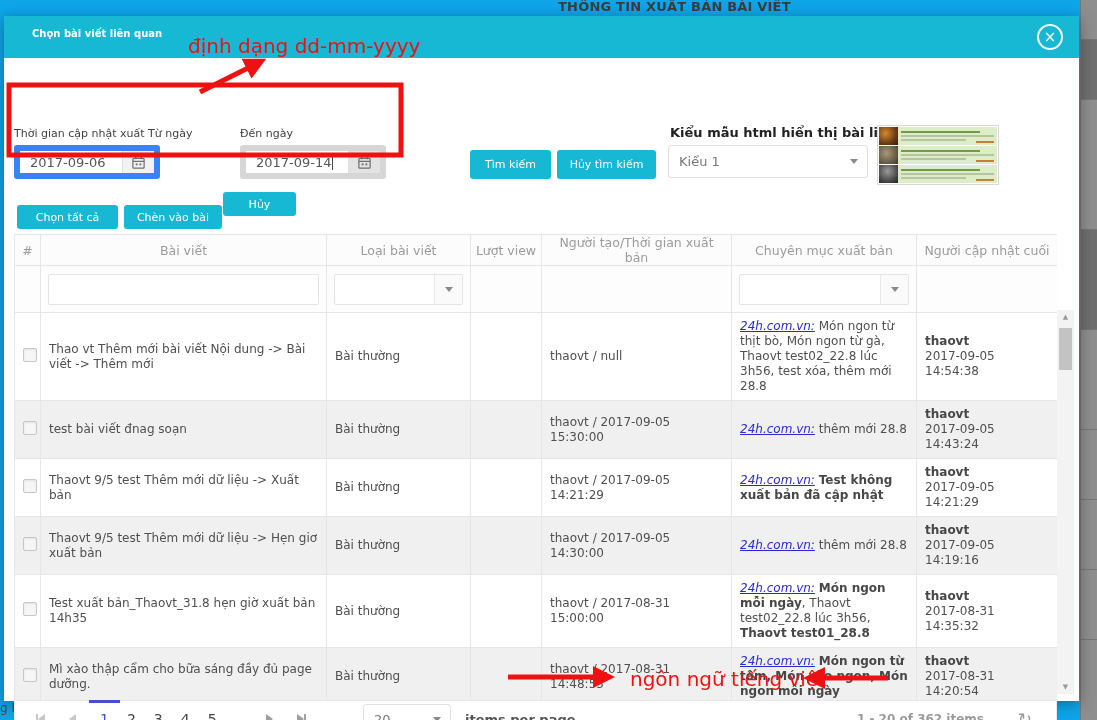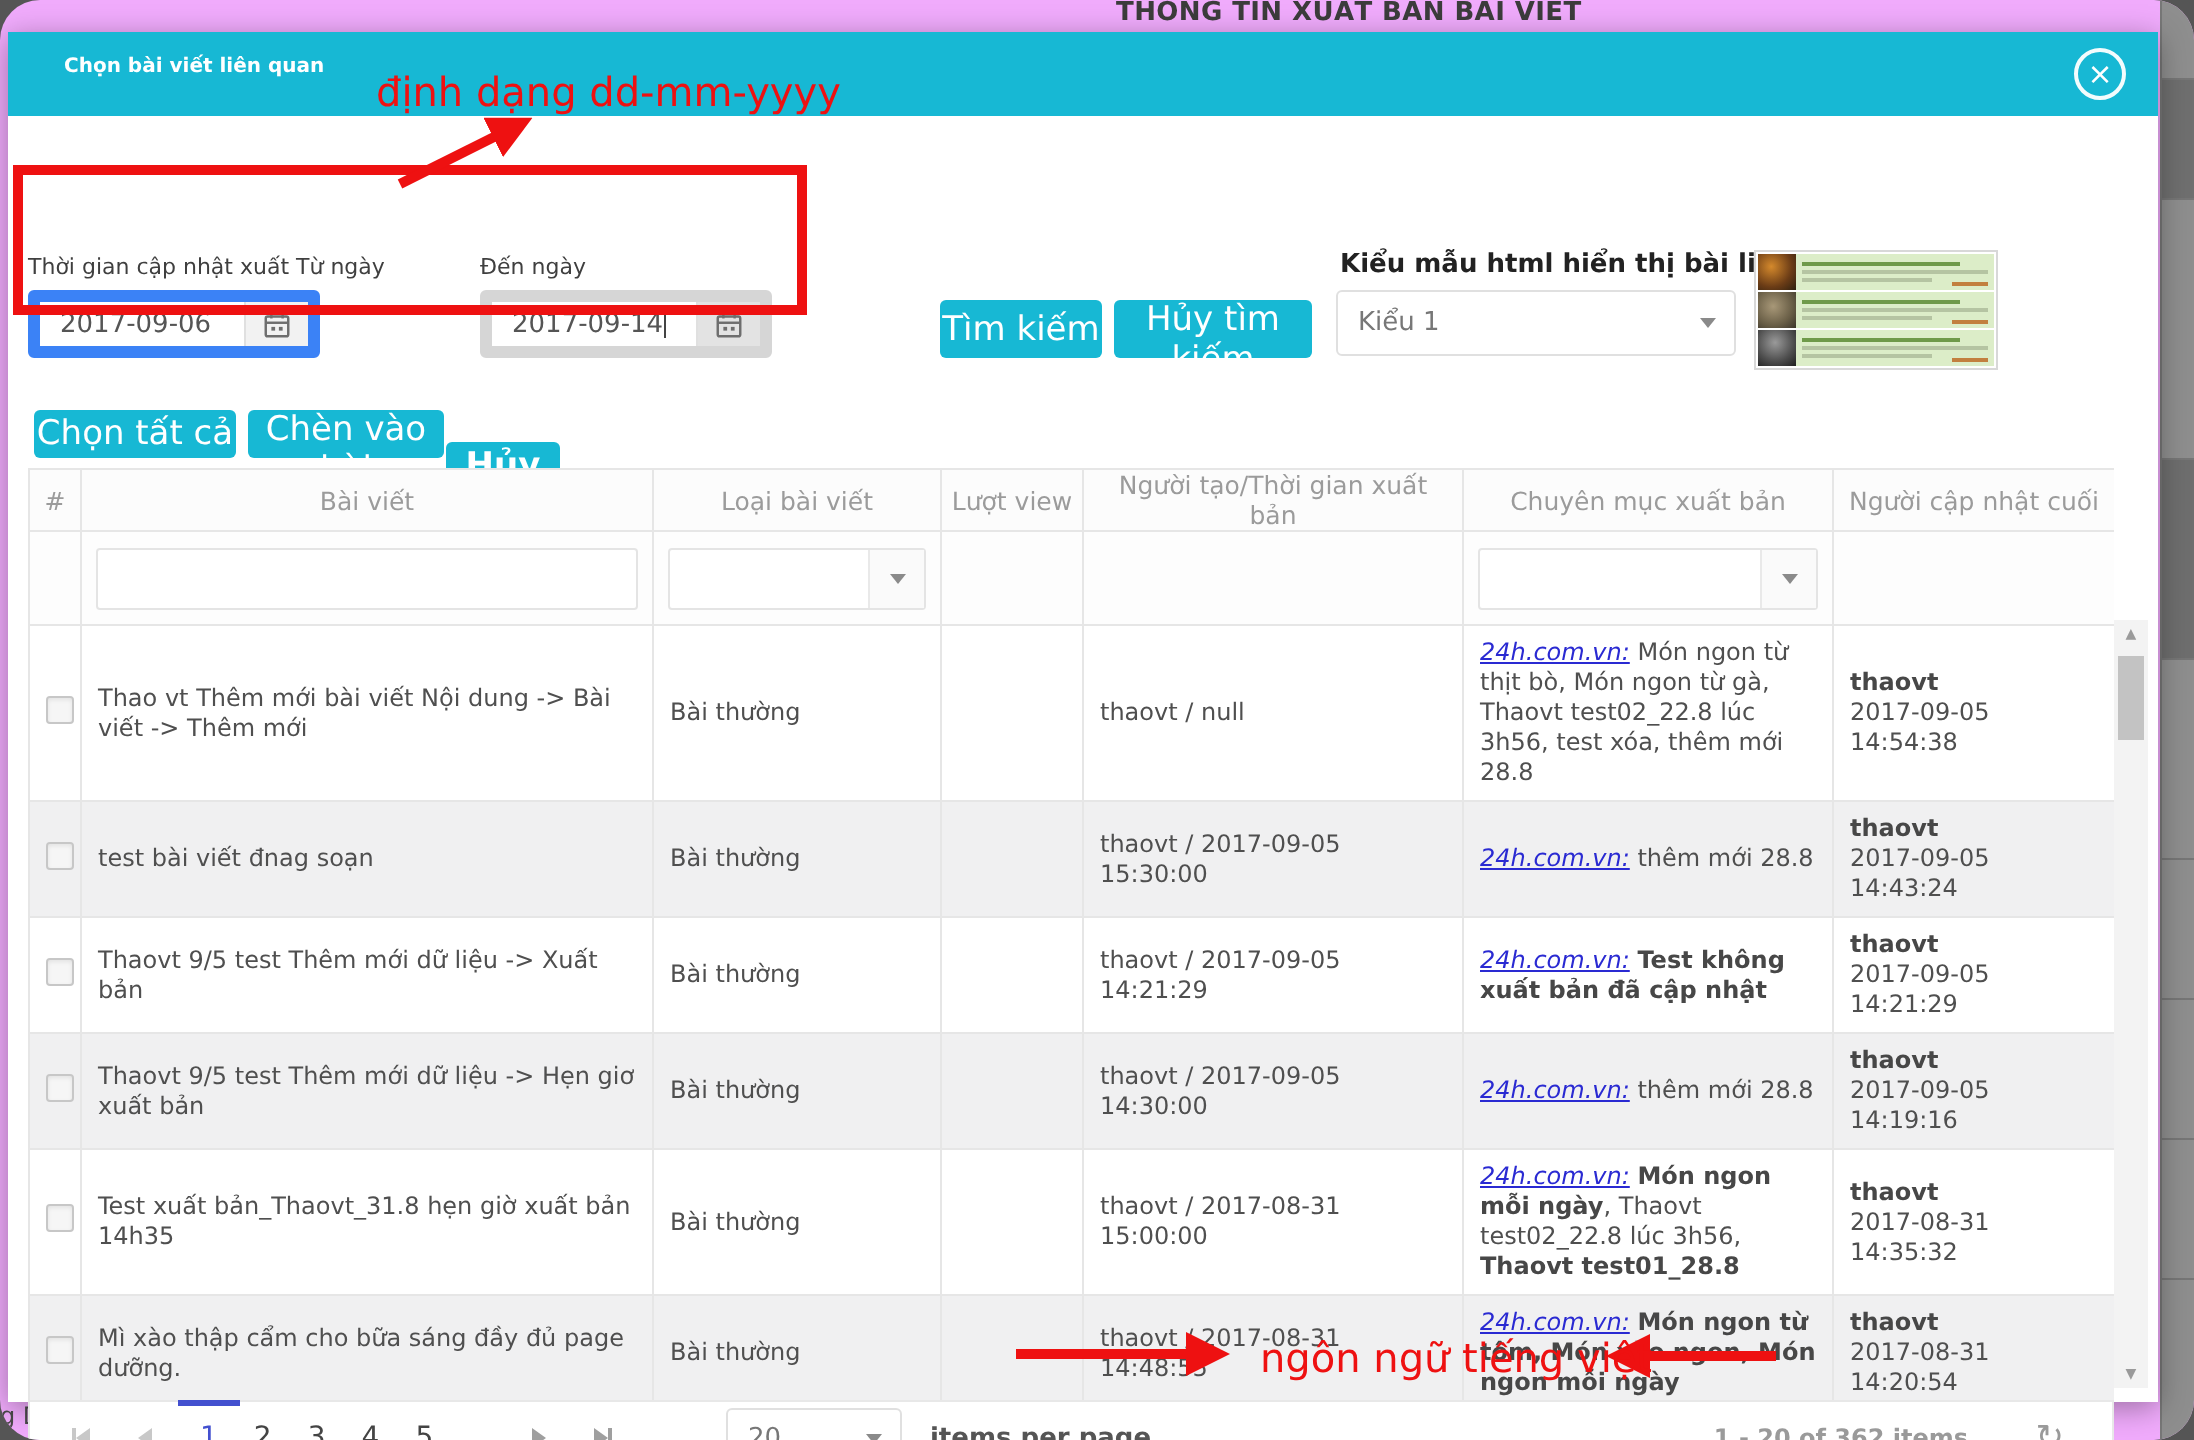--- a/index.html
+++ b/index.html
@@ -1,18 +1,18 @@
 <!DOCTYPE html>
 <html style="--accent: #17b8d4; --red: #ee1111; --link: #2a2ad2;"><head>
 <meta charset="utf-8">
 <style>
   :root{ --accent:#17b8d4; --red:#ee1111; --link:#2a2ad2; }
   *{box-sizing:border-box; margin:0; padding:0;}
   body{font-family:"DejaVu Sans","Liberation Sans",sans-serif; background:#555;}
-  .viewport{position:relative; width:1097px; height:720px; background:#f0abfc; overflow:hidden;border-radius:20px;}
+  .viewport{position:relative; width:1097px; height:720px; background:#0ea5e9; overflow:hidden;}
 
   
   .bg-top-title{position:absolute; left:558px; top:-1px; font-size:13px; font-weight:bold; color:#3c3c3c; letter-spacing:.2px;}
   .bg-bottom-text{position:absolute; left:0px; top:701px; font-size:12px; color:#4a4a4a;}
   .bg-right-strip{position:absolute; right:0; top:0; width:17px; height:720px; background:#8e8e8e; border-left:1px solid #777;}
   .bg-right-strip .seg{border-bottom:1px solid #767676;}
   .bg-right-strip .s1{height:40px;} .bg-right-strip .s2{height:60px; background:#6f6f6f;}
   .bg-right-strip .s3{height:130px;} .bg-right-strip .s4{height:100px; background:#6e6e6e;}
   .bg-right-strip .s5{height:100px;} .bg-right-strip .s6{height:70px;} .bg-right-strip .s7{height:70px;} .bg-right-strip .s8{height:70px;}
 
@@ -28,21 +28,21 @@
   .lbl-to{left:236px; top:69px;}
 
   .date-input{position:absolute; top:87px; height:34px; width:146px; background:#fff; border:6px solid #3b82f6; border-radius:3px; display:flex; align-items:center;}
   .di-from{left:10px;}
   .di-to{left:236px; border-color:#d6d6d6;gap:12px;}
   .date-text{flex:1; padding-left:10px; font-size:13px; color:#555;}
   .caret{display:inline-block; width:1px; height:15px; background:#444; vertical-align:-3px;}
   .date-btn{width:32px; height:100%; border-left:1px solid #e0e0e0; background:#f2f2f2; display:flex; align-items:center; justify-content:center; cursor:pointer;}
   .di-to .date-btn{background:#e3e3e3;}
 
-  .btn{display:inline-block; background:var(--accent); color:#fff; border:none; border-radius:3px; font-size:17px; font-family:inherit; text-align:center; cursor:pointer;}
+  .btn{display:inline-block; background:var(--accent); color:#fff; border:none; border-radius:3px; font-size:11px; font-family:inherit; text-align:center; cursor:pointer;}
   .btn-search{position:absolute; left:466px; top:92px; width:81px; height:29px;}
   .btn-cancel-search{position:absolute; left:553px; top:92px; width:99px; height:29px;}
 
   .tpl-label{position:absolute; left:666px; top:67px; font-size:13px; font-weight:bold; color:#222;}
   .select{position:absolute; background:#fff; border:1px solid #e0e0e0; border-radius:3px; display:flex; align-items:center; cursor:pointer;}
   .tpl-select{left:664px; top:87px; width:200px; height:33px;}
   .select .sel-text{flex:1; padding-left:10px; font-size:13px; color:#777;}
   .sel-arrow{width:26px; display:flex; justify-content:center;}
   .tri-down{width:0; height:0; border-left:4px solid transparent; border-right:4px solid transparent; border-top:5px solid #8a8a8a;}
 
@@ -55,21 +55,21 @@
   .pt3{background:radial-gradient(circle at 45% 35%, #9a9a9a, #4d4d4d 60%, #1f1f1f);}
   .prev-body{flex:1; background:#dcedc8; position:relative; padding:2px 3px;}
   .pl{height:2px; margin:2px 0; background:#8ba86b;}
   .pl.t{background:#6f9a4a; width:85%;}
   .pl.g{background:#b5c4a2;}
   .pl.g2{background:#b5c4a2; width:70%;}
   .pr{position:absolute; right:3px; bottom:2px; width:18px; height:2px; background:#c2803f;}
 
   .btn-select-all{position:absolute; left:13px; top:147px; width:101px; height:24px;}
   .btn-insert{position:absolute; left:120px; top:147px; width:98px; height:24px;}
-  .btn-cancel{position:absolute; left:219px; top:163px; width:57px; height:24px;font-weight:bold;}
+  .btn-cancel{position:absolute; left:219px; top:134px; width:73px; height:24px;}
 
   
   .grid{position:absolute; left:10px; top:176px; width:1043px; height:466px; overflow:hidden;}
   table{width:1043px; border-collapse:collapse; table-layout:fixed;}
   th,td{border:1px solid #e6e6e6; font-weight:normal;}
   thead th{height:27px; background:#fcfcfc; color:#9b9b9b; font-size:12.5px; text-align:center; padding:0 4px;}
   tr.filter-row td{height:47px; background:#fdfdfd; padding:0 7px;}
   .filter-input{width:100%; height:31px; border:1px solid #e4e4e4; border-radius:2px; background:#fff; font-family:inherit;}
   .filter-select{position:relative; width:100%; height:31px; border:1px solid #e4e4e4; border-radius:2px; background:#fff; display:flex; align-items:center; cursor:pointer;}
   .filter-select .fs-btn{margin-left:auto; width:28px; height:100%; border-left:1px solid #e9e9e9; background:#fafafa; display:flex; align-items:center; justify-content:center;}

